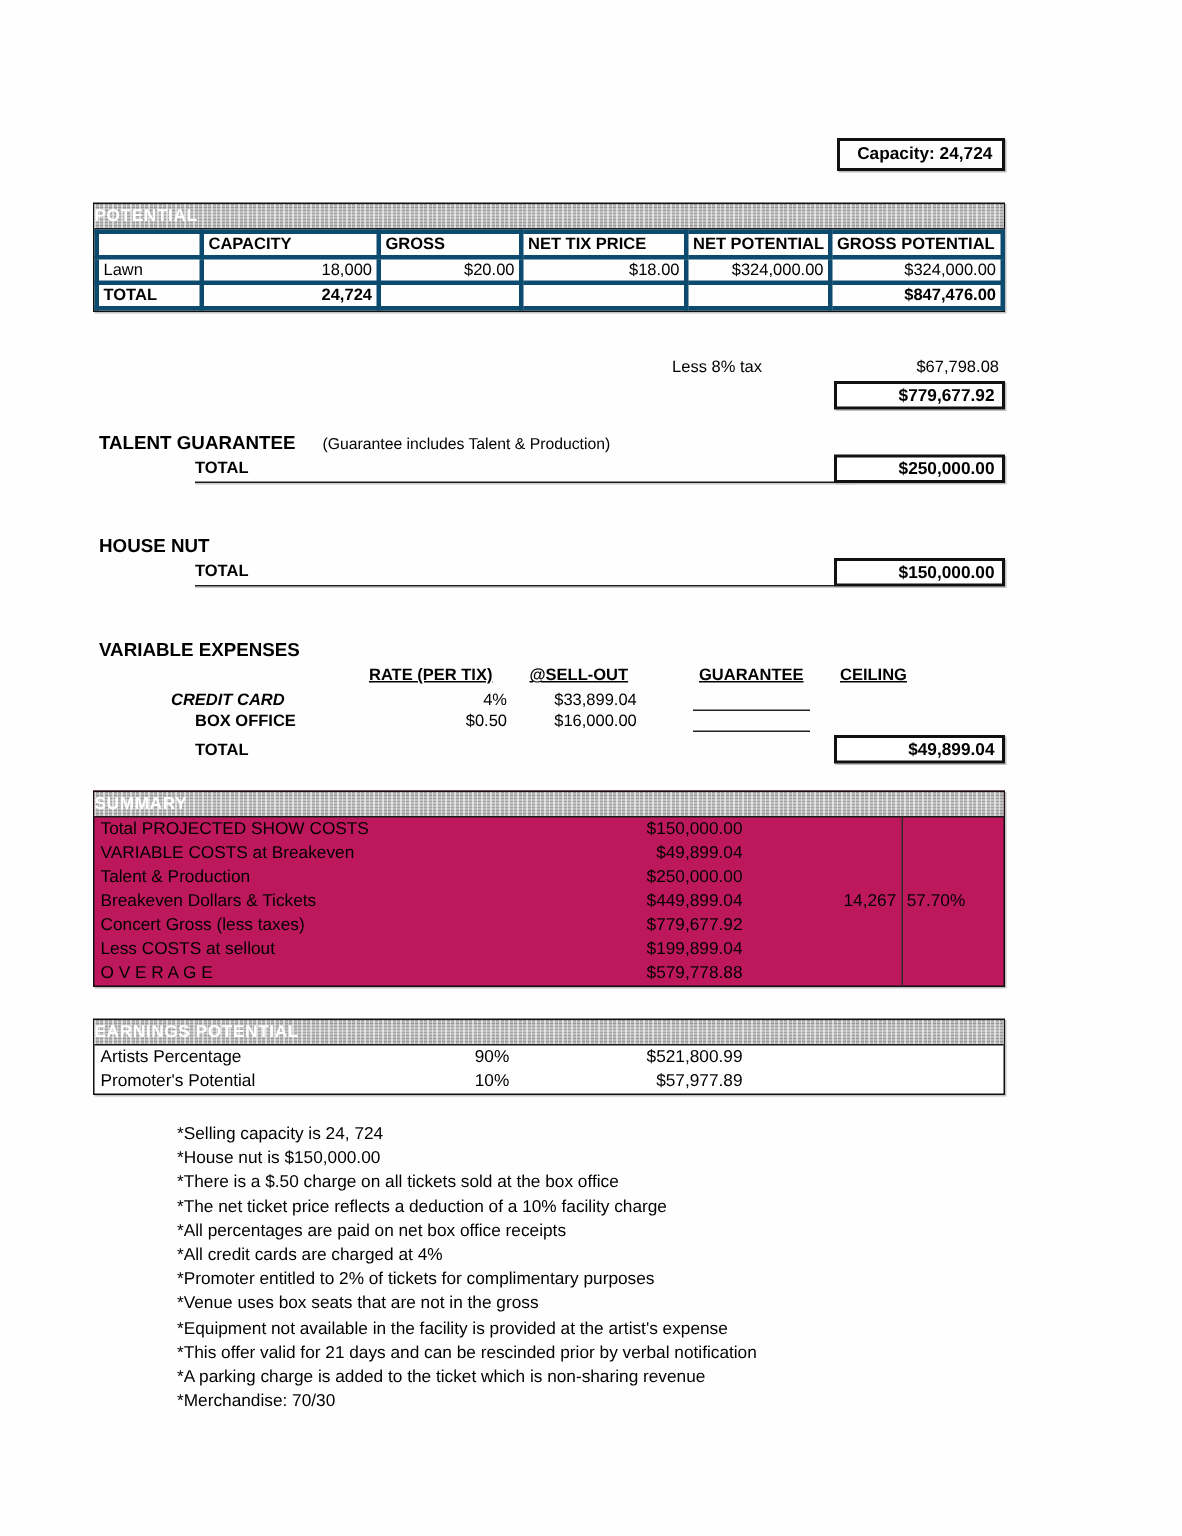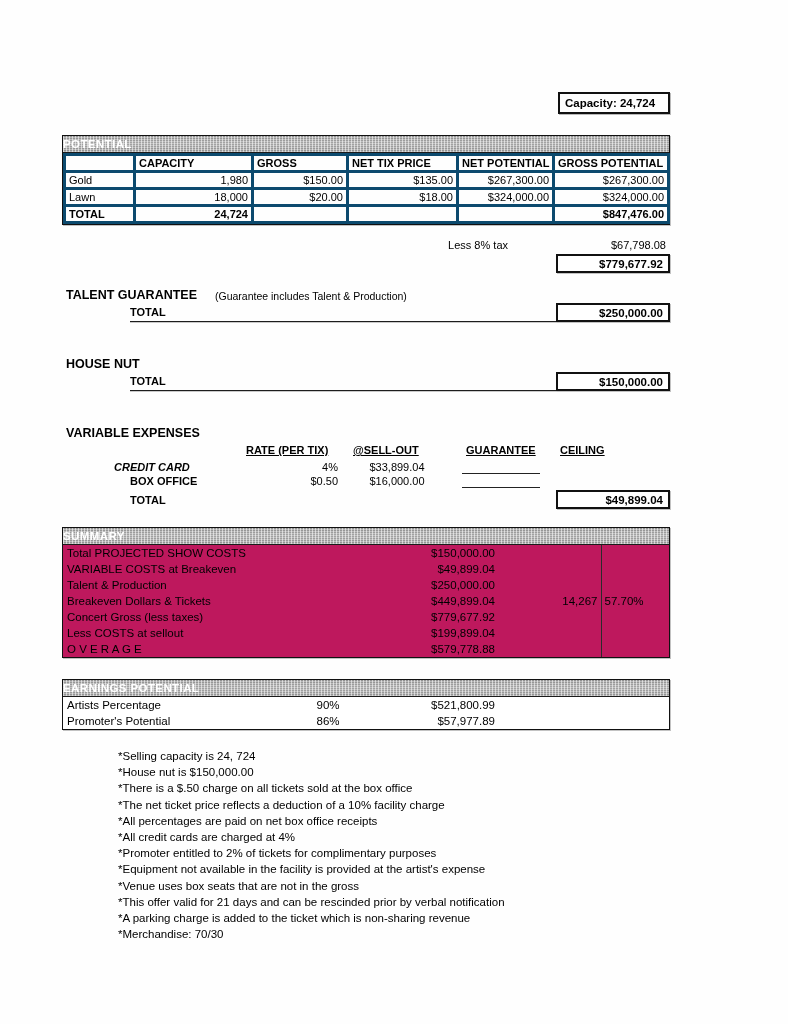--- a/index.html
+++ b/index.html
@@ -42,20 +42,21 @@
     width: 112px;
     height: 22px;
     border: 2px solid #111;
     box-sizing: border-box;
     font-size: 11.5px;
     font-weight: bold;
     display: flex;
     align-items: center;
     padding-left: 5px;
     box-shadow: 1px 1px 0 #b9b9b9;
+    justify-content: center;
   }
 
   
   .banner {
     height: 16px;
     background:
       repeating-linear-gradient(90deg, rgba(255,255,255,.55) 0 1px, rgba(0,0,0,0) 1px 3px),
       repeating-linear-gradient(0deg, rgba(255,255,255,.35) 0 1px, rgba(0,0,0,0) 1px 2px),
       linear-gradient(180deg, #8f8f8f 0%, #a5a5a5 45%, #909090 100%);
     color: #ffffff;
@@ -285,28 +286,20 @@
           <td></td>
           <td>CAPACITY</td>
           <td>GROSS</td>
           <td>NET TIX PRICE</td>
           <td>NET POTENTIAL</td>
           <td>GROSS POTENTIAL</td>
         </tr>
       </thead>
       <tbody>
         <tr>
-          <td>Gold</td>
-          <td class="num">1,980</td>
-          <td class="num">$150.00</td>
-          <td class="num">$135.00</td>
-          <td class="num">$267,300.00</td>
-          <td class="num">$267,300.00</td>
-        </tr>
-        <tr>
           <td>Lawn</td>
           <td class="num">18,000</td>
           <td class="num">$20.00</td>
           <td class="num">$18.00</td>
           <td class="num">$324,000.00</td>
           <td class="num">$324,000.00</td>
         </tr>
         <tr class="total-row">
           <td>TOTAL</td>
           <td class="num">24,724</td>
@@ -434,36 +427,36 @@
         </colgroup>
       <tbody>
         <tr>
           <td>Artists Percentage</td>
           <td class="pct">90%</td>
           <td class="amt">$521,800.99</td>
           <td></td>
         </tr>
         <tr>
           <td>Promoter's Potential</td>
-          <td class="pct">86%</td>
+          <td class="pct">10%</td>
           <td class="amt">$57,977.89</td>
           <td></td>
         </tr>
       </tbody>
     </table>
   </div>
 
   <div id="notes">
     <div>*Selling capacity is 24, 724</div>
     <div>*House nut is $150,000.00</div>
     <div>*There is a $.50 charge on all tickets sold at the box office</div>
     <div>*The net ticket price reflects a deduction of a 10% facility charge</div>
     <div>*All percentages are paid on net box office receipts</div>
     <div>*All credit cards are charged at 4%</div>
     <div>*Promoter entitled to 2% of tickets for complimentary purposes</div>
+    <div>*Venue uses box seats that are not in the gross</div>
     <div>*Equipment not available in the facility is provided at the artist's expense</div>
-    <div>*Venue uses box seats that are not in the gross</div>
     <div>*This offer valid for 21 days and can be rescinded prior by verbal notification</div>
     <div>*A parking charge is added to the ticket which is non-sharing revenue</div>
     <div>*Merchandise: 70/30</div>
   </div>
 
 </div>
 
 </body></html>

